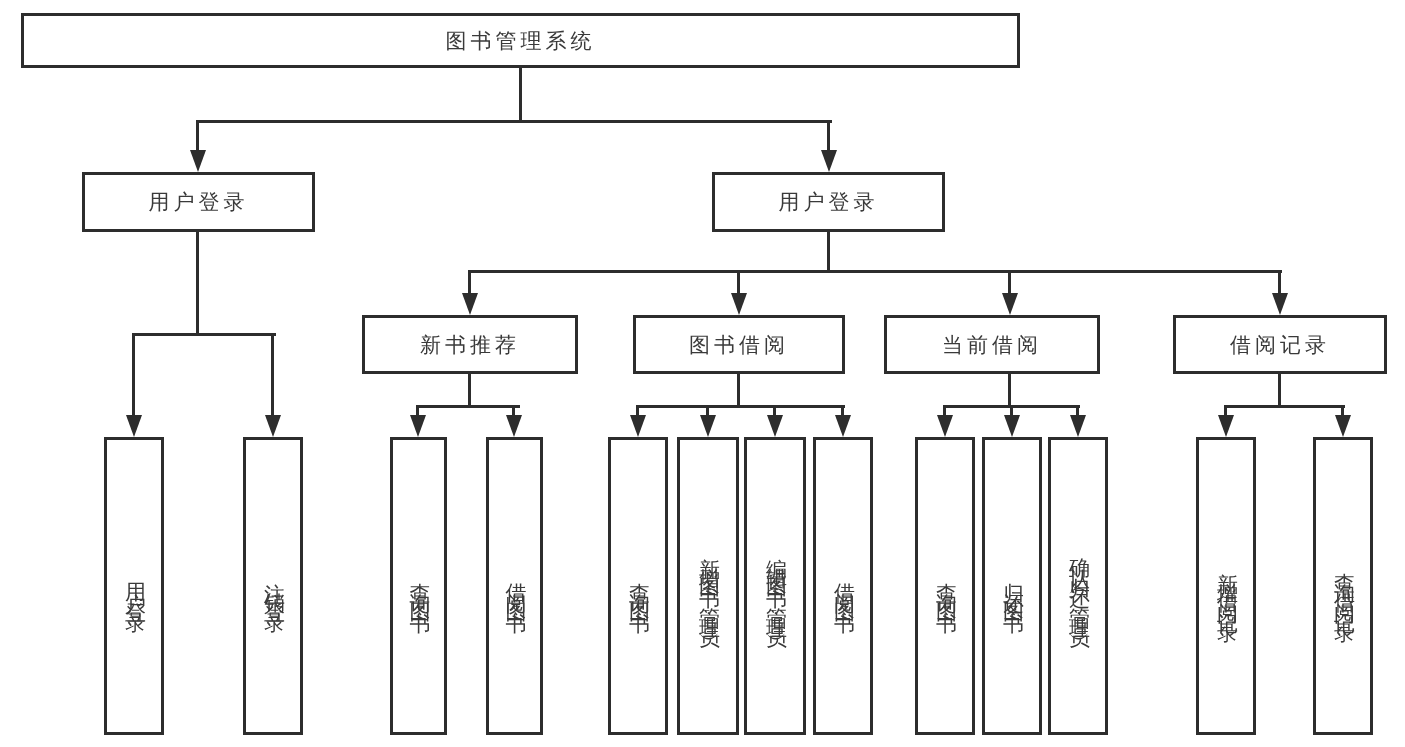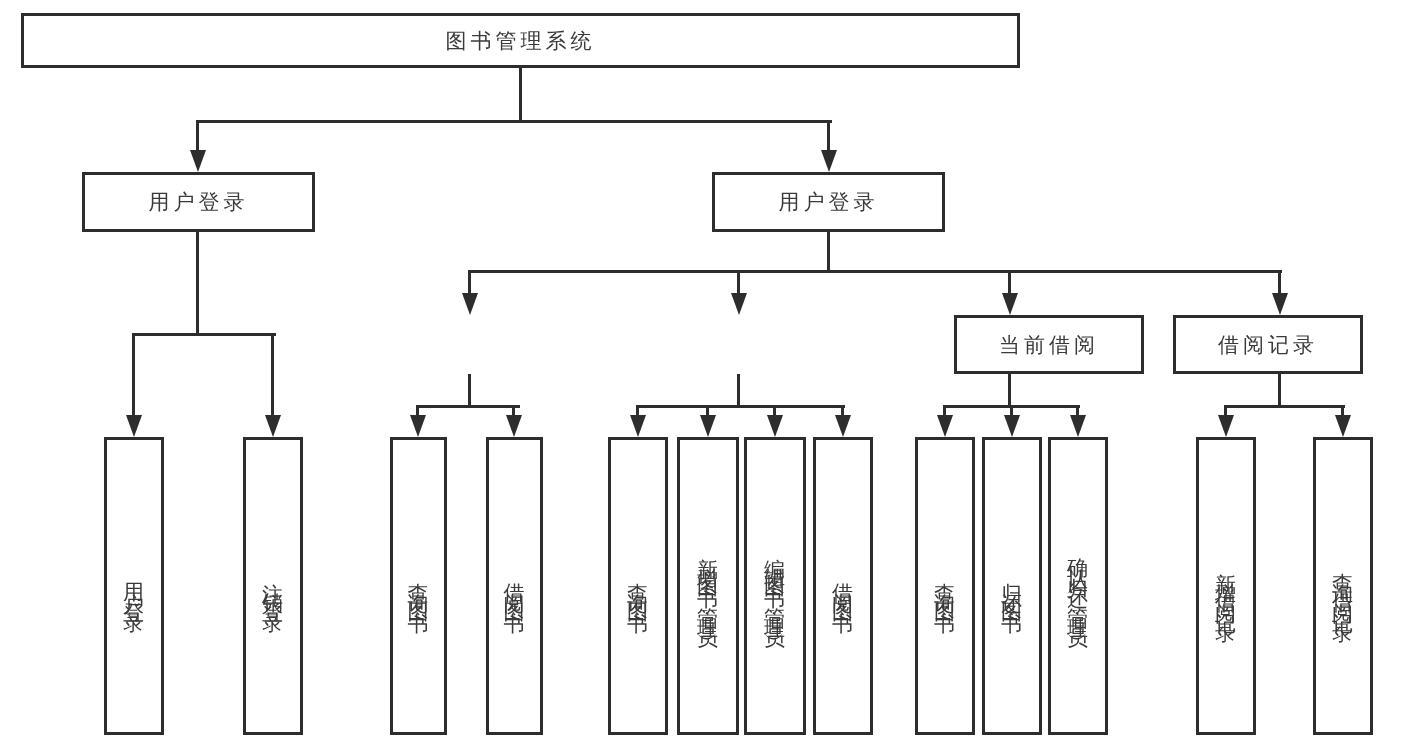--- a/index.html
+++ b/index.html
@@ -3,21 +3,21 @@
 <meta charset="utf-8">
 <style>
   :root {
     --color-line:#2d2d2d; --color-border:#2d2d2d; --color-text:#3a3a3a;
     --color-background:#ffffff; --color-watermark:#c8bdbd;
   }
   html,body { margin:0; padding:0; background:var(--color-background,#fff); }
   #canvas {
     position:relative; width:1405px; height:747px; overflow:hidden;
     background:var(--color-background,#fff);
-    font-family:Liberation Sans, sans-serif;
+    font-family:Liberation Mono, monospace;
   }
   .box {
     position:absolute; box-sizing:border-box;
     background:var(--color-background,#fff);
     border:3px solid var(--color-border,#2d2d2d);
     color:var(--color-text,#3a3a3a);
     font-size:21px;
     display:flex; align-items:center; justify-content:center;
   }
   .hbox { letter-spacing:4px; white-space:nowrap; }
@@ -66,22 +66,24 @@
   <div class="hl" style="left:468px;top:270px;width:814px"></div>
   <div class="vl" style="left:468px;top:270px;height:39px"></div>
   <div class="ah" style="left:462px;top:293px"></div>
   <div class="vl" style="left:737px;top:270px;height:39px"></div>
   <div class="ah" style="left:731px;top:293px"></div>
   <div class="vl" style="left:1008px;top:270px;height:39px"></div>
   <div class="ah" style="left:1002px;top:293px"></div>
   <div class="vl" style="left:1278px;top:270px;height:39px"></div>
   <div class="ah" style="left:1272px;top:293px"></div>
 
-  <div class="box hbox" style="left:954px;top:315px;width:190px;height:59px">当前借阅</div>
-  <div class="box hbox" style="left:1173px;top:315px;width:190px;height:59px">借阅记录</div>
+  <div class="box hbox" style="left:362px;top:315px;width:216px;height:59px">新书推荐</div>
+  <div class="box hbox" style="left:633px;top:315px;width:212px;height:59px">图书借阅</div>
+  <div class="box hbox" style="left:884px;top:315px;width:216px;height:59px">当前借阅</div>
+  <div class="box hbox" style="left:1173px;top:315px;width:214px;height:59px">借阅记录</div>
 
   <div class="vl" style="left:468px;top:374px;height:31px"></div>
   <div class="hl" style="left:416px;top:405px;width:104px"></div>
   <div class="vl" style="left:416px;top:405px;height:26px"></div>
   <div class="ah" style="left:410px;top:415px"></div>
   <div class="vl" style="left:512px;top:405px;height:26px"></div>
   <div class="ah" style="left:506px;top:415px"></div>
 
   <div class="vl" style="left:737px;top:374px;height:31px"></div>
   <div class="hl" style="left:636px;top:405px;width:209px"></div>

